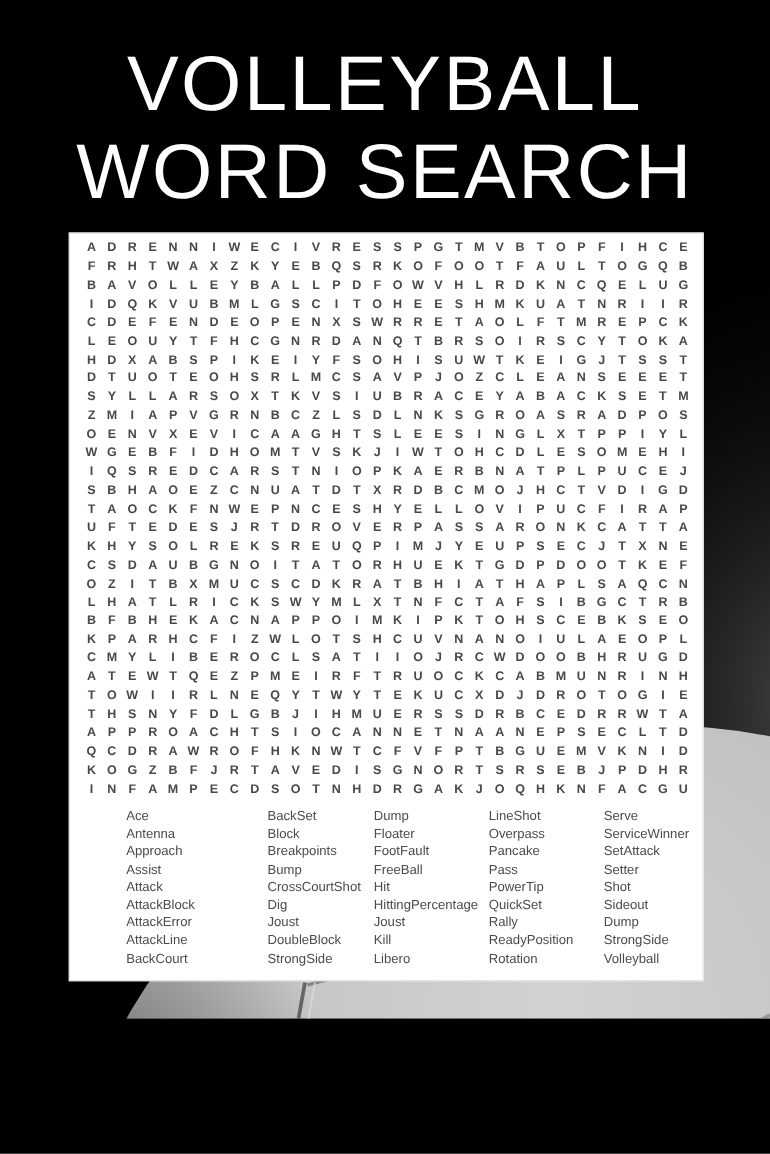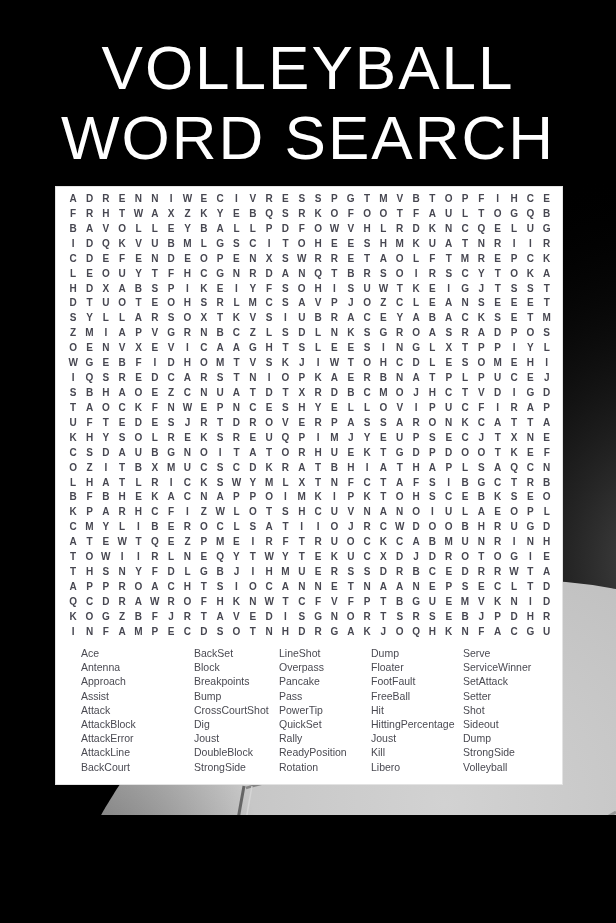--- a/index.html
+++ b/index.html
@@ -18,21 +18,21 @@
     background:#ffffff; border:1px solid #e3e3e3; box-sizing:border-box;
   }
   .grid { position:absolute; top:5px; left:9px; width:490px; }
   .grid-row { display:flex; height:14.93px; }
   .grid-cell {
     width:16.33px; text-align:center; font-size:10px; font-weight:bold;
     color:#474751; line-height:14.93px; flex:0 0 auto;
   }
   .word-list { position:absolute; left:25px; top:459px; display:flex; }
   .word-col { flex:0 0 auto; }
-  .word-col:nth-child(1){ width:113px; }
+  .word-col:nth-child(1){ width:113px;margin-left:20px; }
   .word-col:nth-child(2){ width:85px; }
   .word-col:nth-child(3){ width:92px; }
   .word-col:nth-child(4){ width:92px; }
   .word-col:nth-child(5){ width:95px; }
   .word {
     font-size:10.5px; line-height:14.2px; color:#4a4a52;
     white-space:nowrap; font-weight:400;
   }
   .footer {
     position:absolute; top:836px; left:0; width:616px; text-align:center;
@@ -1059,40 +1059,40 @@
           <div class="word">Block</div>
           <div class="word">Breakpoints</div>
           <div class="word">Bump</div>
           <div class="word">CrossCourtShot</div>
           <div class="word">Dig</div>
           <div class="word">Joust</div>
           <div class="word">DoubleBlock</div>
           <div class="word">StrongSide</div>
         </div>
         <div class="word-col">
+          <div class="word">Dump</div>
+          <div class="word">Floater</div>
+          <div class="word">FootFault</div>
+          <div class="word">FreeBall</div>
+          <div class="word">Hit</div>
+          <div class="word">HittingPercentage</div>
+          <div class="word">Joust</div>
+          <div class="word">Kill</div>
+          <div class="word">Libero</div>
+        </div>
+        <div class="word-col">
           <div class="word">LineShot</div>
           <div class="word">Overpass</div>
           <div class="word">Pancake</div>
           <div class="word">Pass</div>
           <div class="word">PowerTip</div>
           <div class="word">QuickSet</div>
           <div class="word">Rally</div>
           <div class="word">ReadyPosition</div>
           <div class="word">Rotation</div>
-        </div>
-        <div class="word-col">
-          <div class="word">Dump</div>
-          <div class="word">Floater</div>
-          <div class="word">FootFault</div>
-          <div class="word">FreeBall</div>
-          <div class="word">Hit</div>
-          <div class="word">HittingPercentage</div>
-          <div class="word">Joust</div>
-          <div class="word">Kill</div>
-          <div class="word">Libero</div>
         </div>
         <div class="word-col">
           <div class="word">Serve</div>
           <div class="word">ServiceWinner</div>
           <div class="word">SetAttack</div>
           <div class="word">Setter</div>
           <div class="word">Shot</div>
           <div class="word">Sideout</div>
           <div class="word">Dump</div>
           <div class="word">StrongSide</div>

